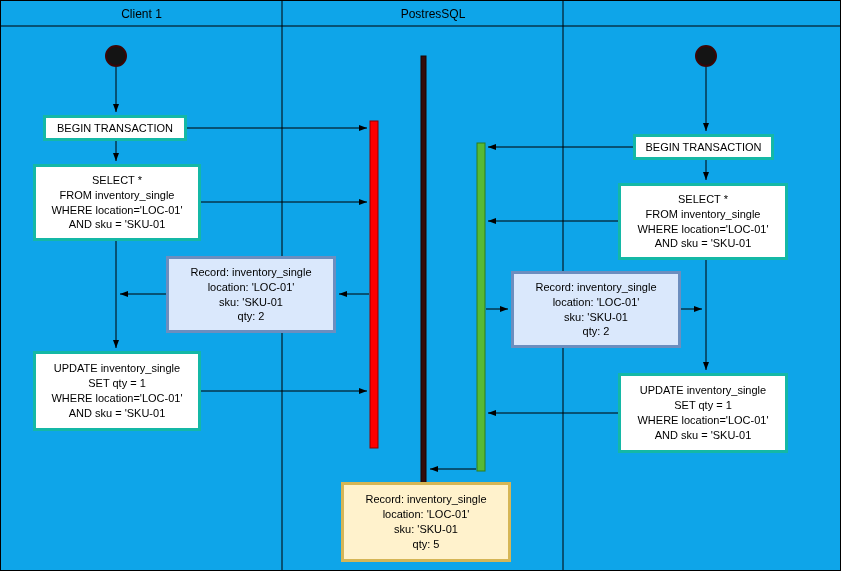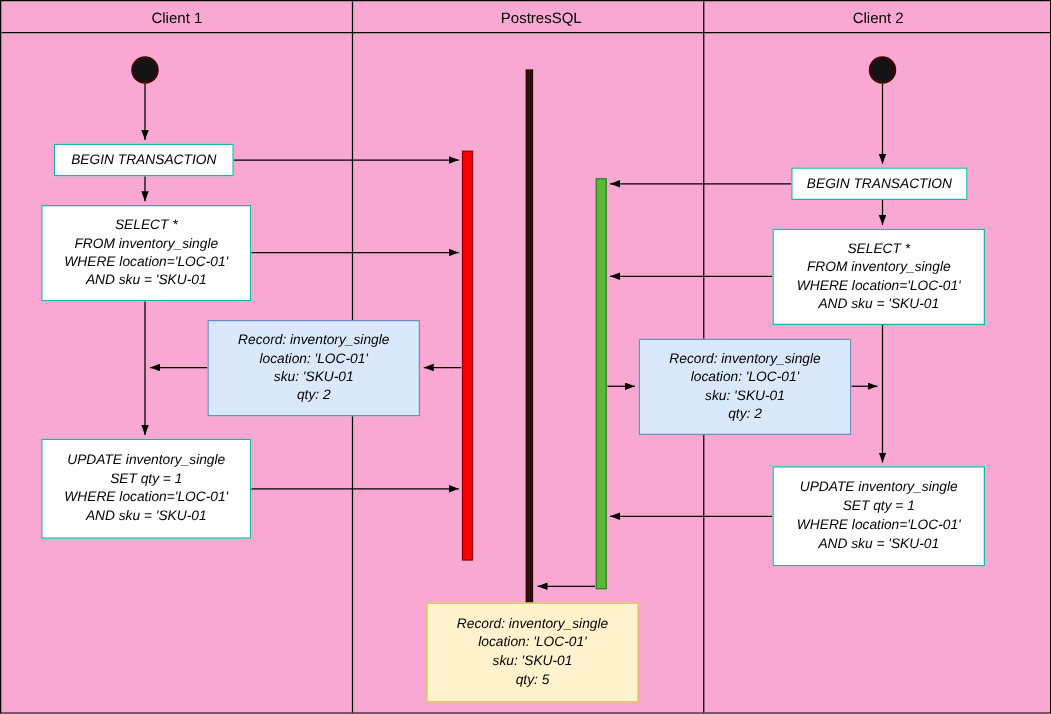--- a/index.html
+++ b/index.html
@@ -3,35 +3,35 @@
 <meta charset="utf-8">
 <style>
   * { margin: 0; padding: 0; box-sizing: border-box; }
   html, body { background: #ffffff; }
   body { font-family: "Liberation Sans", sans-serif; color: #000; }
   .canvas {
     position: relative;
     width: 841px;
     height: 571px;
     border: 1px solid #000;
-    background: #f9a8d4;
+    background: #0ea5e9;
     overflow: hidden;
   }
   svg.layer { position: absolute; left: 0; top: 0; z-index: 1; }
   .lane-label {
     position: absolute; top: 0; height: 25px; z-index: 2;
     display: flex; align-items: center; justify-content: center;
     font-size: 12px;
   }
   .box {
     position: absolute; z-index: 3;
-    border: 1px solid #14b8a6; background: #fff;
+    border: 3px solid #14b8a6; background: #fff;
     display: flex; flex-direction: column;
     align-items: center; justify-content: center;
-    font-size: 11px; line-height: 1.35; text-align: center; font-style: italic;
+    font-size: 11px; line-height: 1.35; text-align: center;
   }
   .box.blue { background: #dae8fc; border-color: #6c8ebf; }
   .box.yellow { background: #fff2cc; border-color: #d6b656; }
 </style>
 </head>
 <body>
 
 <div class="canvas">
 
   <svg class="layer" width="841" height="571" viewBox="0 0 841 571">
@@ -68,21 +68,20 @@
     <line x1="485" y1="308" x2="507" y2="308" stroke="#000" stroke-width="1" marker-end="url(#arr)"></line>
     <line x1="680" y1="308" x2="701" y2="308" stroke="#000" stroke-width="1" marker-end="url(#arr)"></line>
     <line x1="705" y1="259" x2="705" y2="369" stroke="#000" stroke-width="1" marker-end="url(#arr)"></line>
     <line x1="617" y1="412" x2="487" y2="412" stroke="#000" stroke-width="1" marker-end="url(#arr)"></line>
 
     <line x1="475" y1="468" x2="429" y2="468" stroke="#000" stroke-width="1" marker-end="url(#arr)"></line>
   </svg>
 
   <div class="lane-label" style="left:0; width:281px;">Client 1</div>
   <div class="lane-label" style="left:281px; width:302px;border-radius:10px;">PostresSQL</div>
-  <div class="lane-label" style="left:562px; width:279px;">Client 2</div>
 
   <div class="box" style="left:42px; top:114px; width:144px; height:26px;">BEGIN TRANSACTION</div>
   <div class="box" style="left:32px; top:163px; width:168px; height:77px;">
       <div>SELECT *</div>
       <div>FROM inventory_single</div>
       <div>WHERE location='LOC-01'</div>
       <div>AND sku = 'SKU-01</div>
     </div>
   <div class="box blue" style="left:165px; top:255px; width:170px; height:77px;">
       <div>Record: inventory_single</div>

